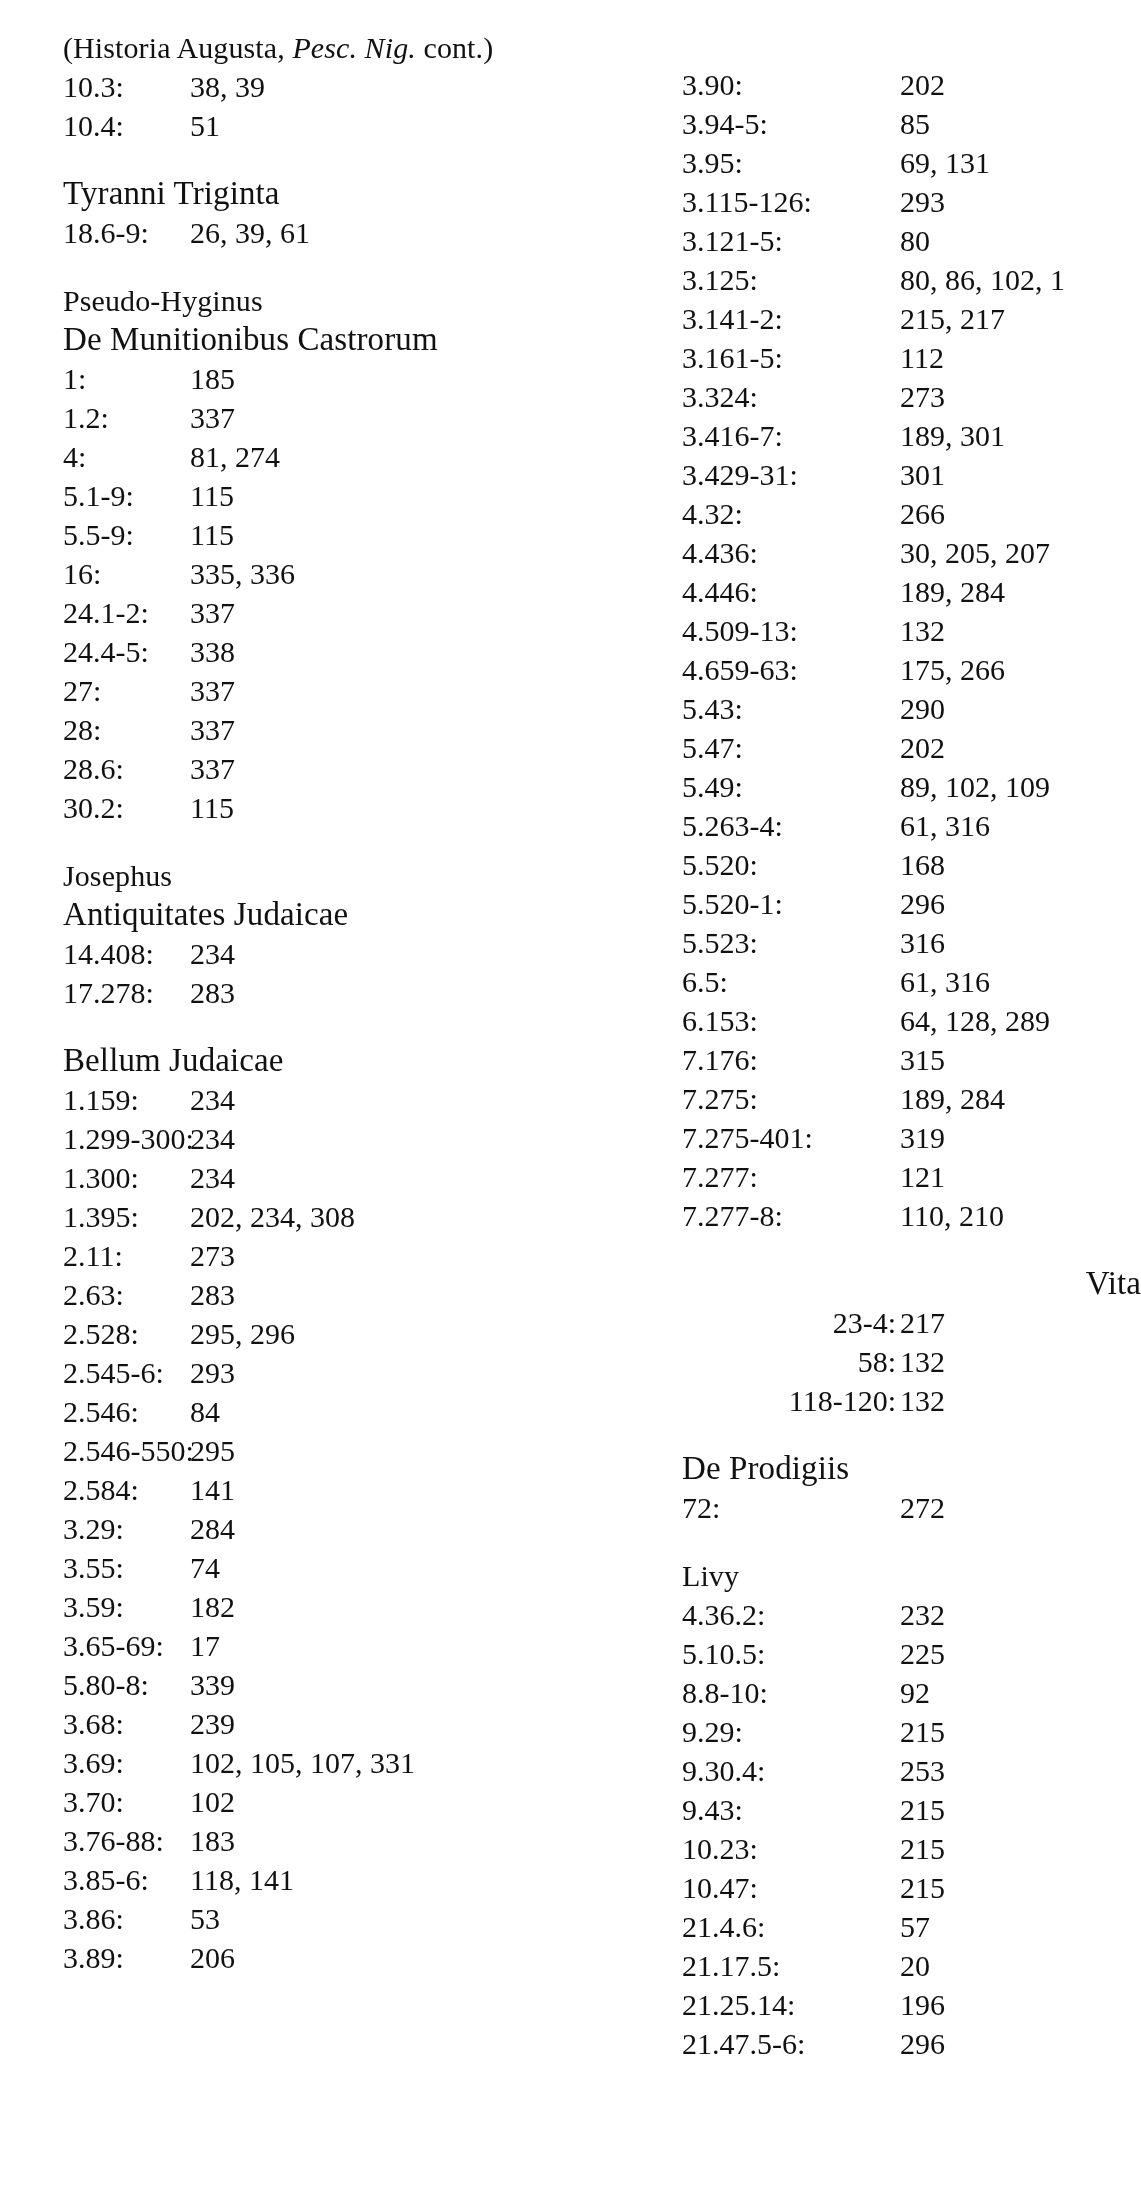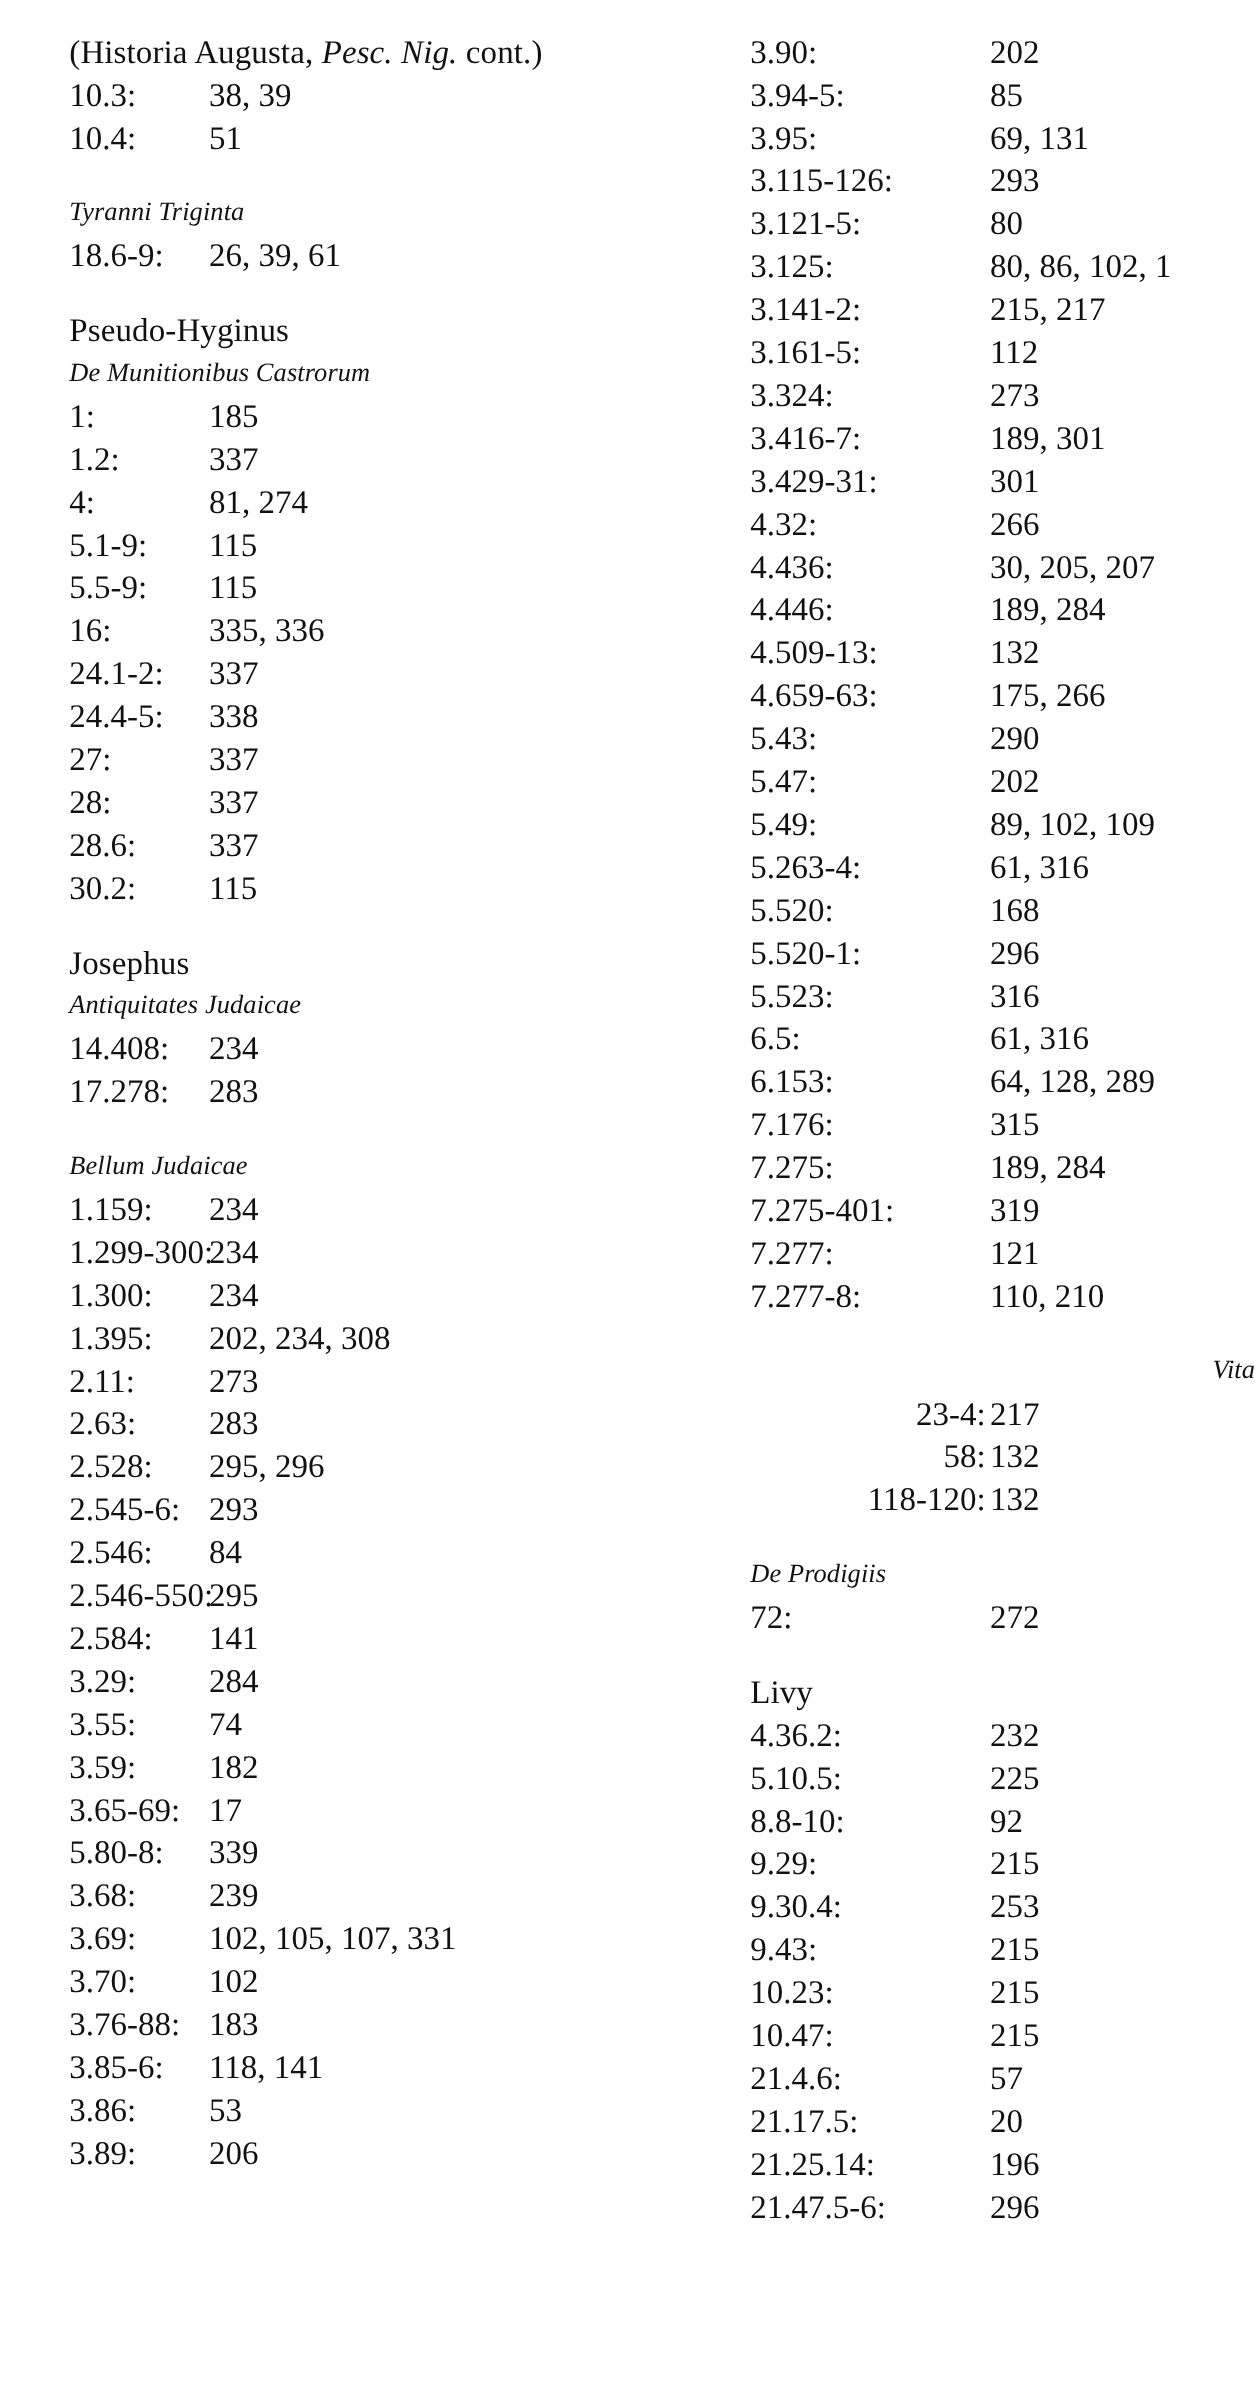--- a/index.html
+++ b/index.html
@@ -31,41 +31,41 @@
   }
   .column.left {
     width: 570px;
     padding-left: 63px;
     padding-top: 28px;
   }
   .column.right {
     width: 571px;
     padding-left: 112px;
     padding-top: 28px;
+    margin-top: 37px;
   }
   .block {
     margin: 0;
     padding: 0;
   }
   
   .block + .block {
     margin-top: 29px;
   }
   .cont-note,
   .author {
     font-size: 30px;
     line-height: 39px;
     font-style: normal;
     white-space: nowrap;
     letter-spacing: 0.1px;
   }
   .work {
-    font-size: 24px;
+    font-size: 33px;
     line-height: 39px;
-    font-style: italic;
     white-space: nowrap;
     letter-spacing: 0.1px;
   }
   .work.indent,
   .entry.indent {
     padding-left: 16px;
     text-align: right;
   }
   .entries {
     margin: 0;

